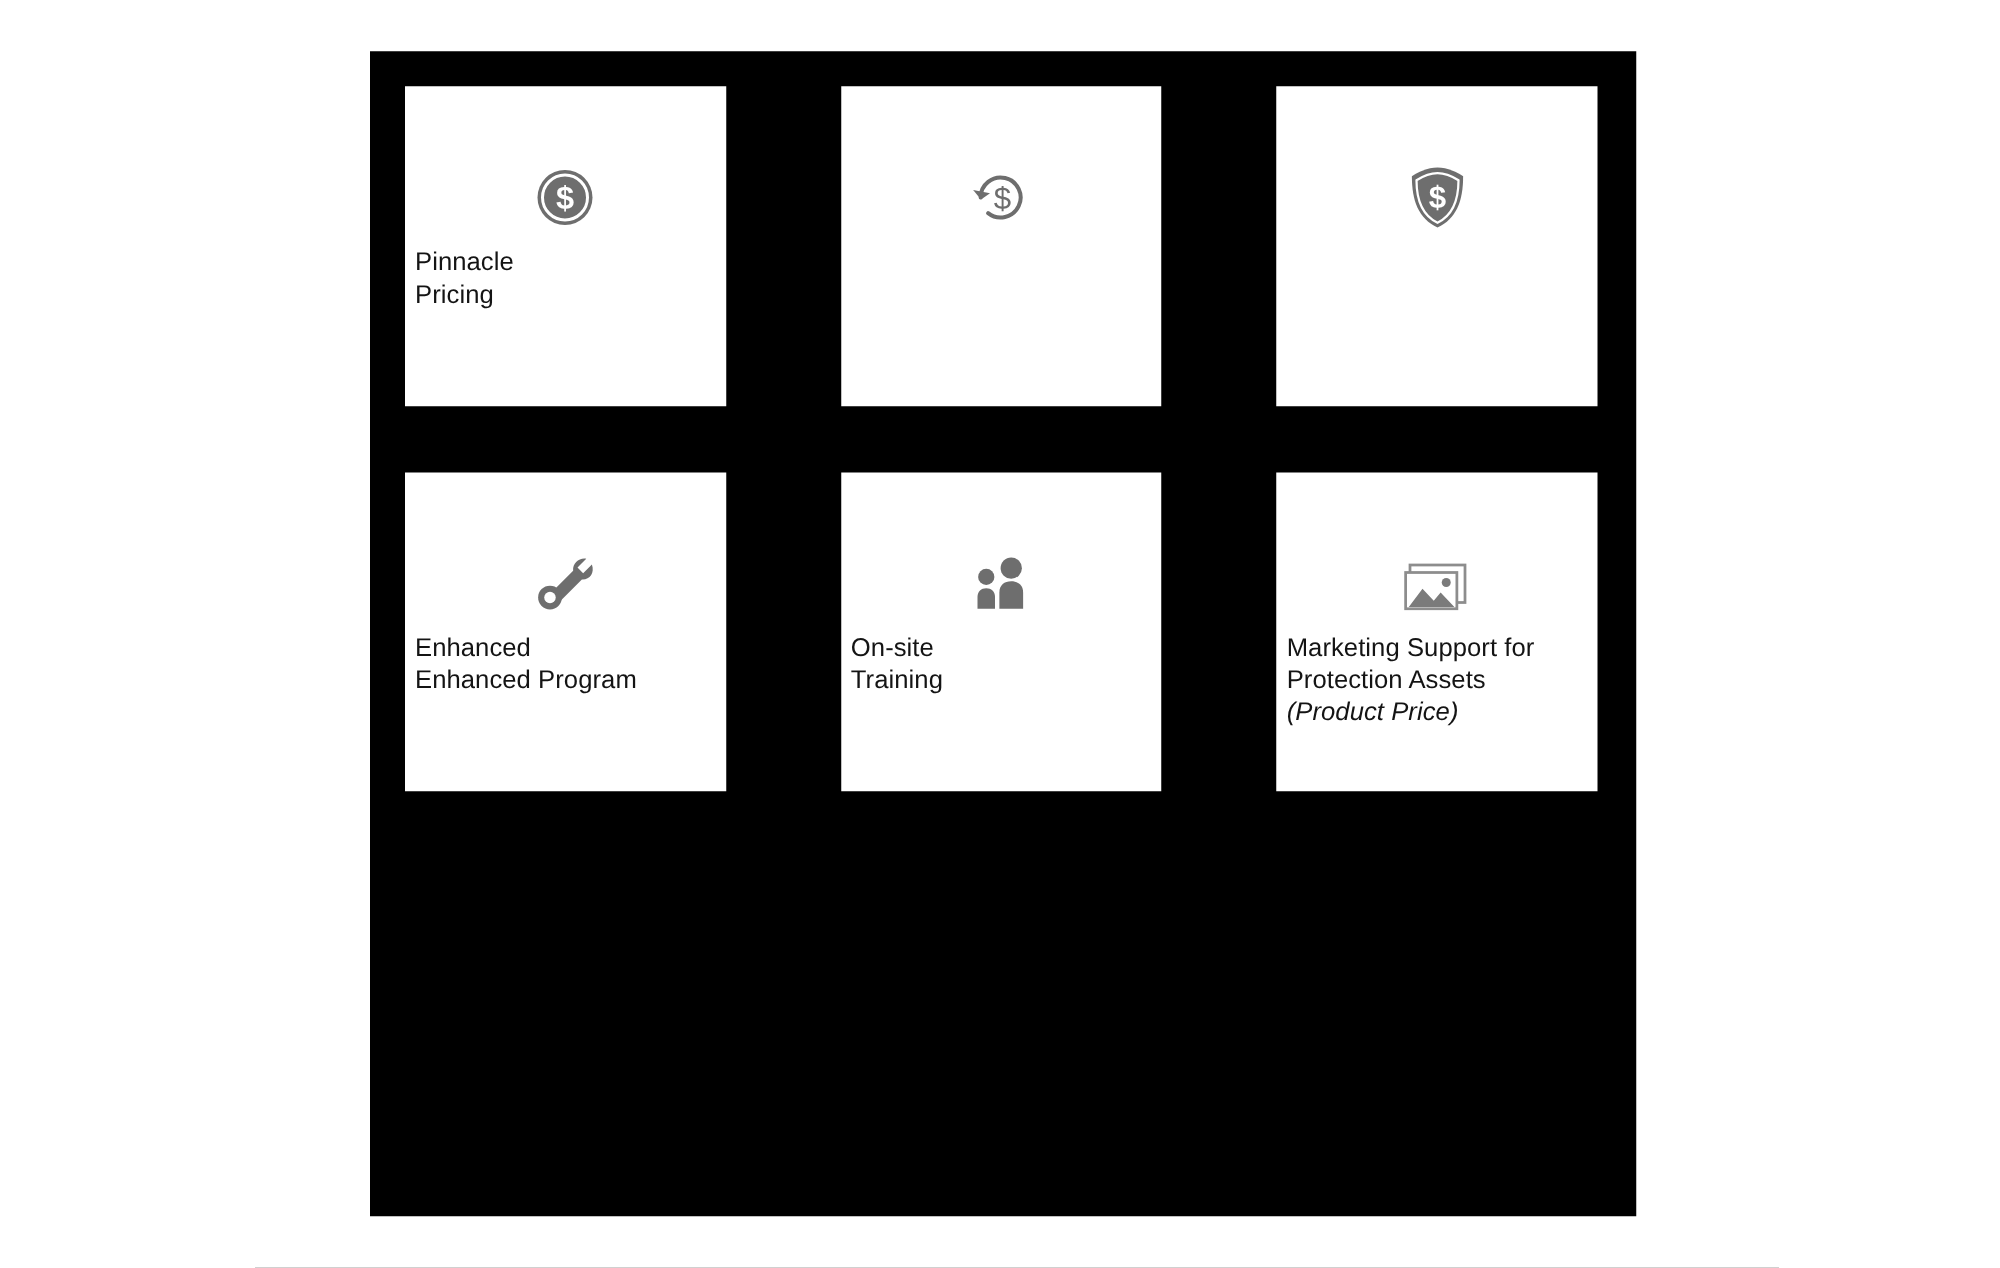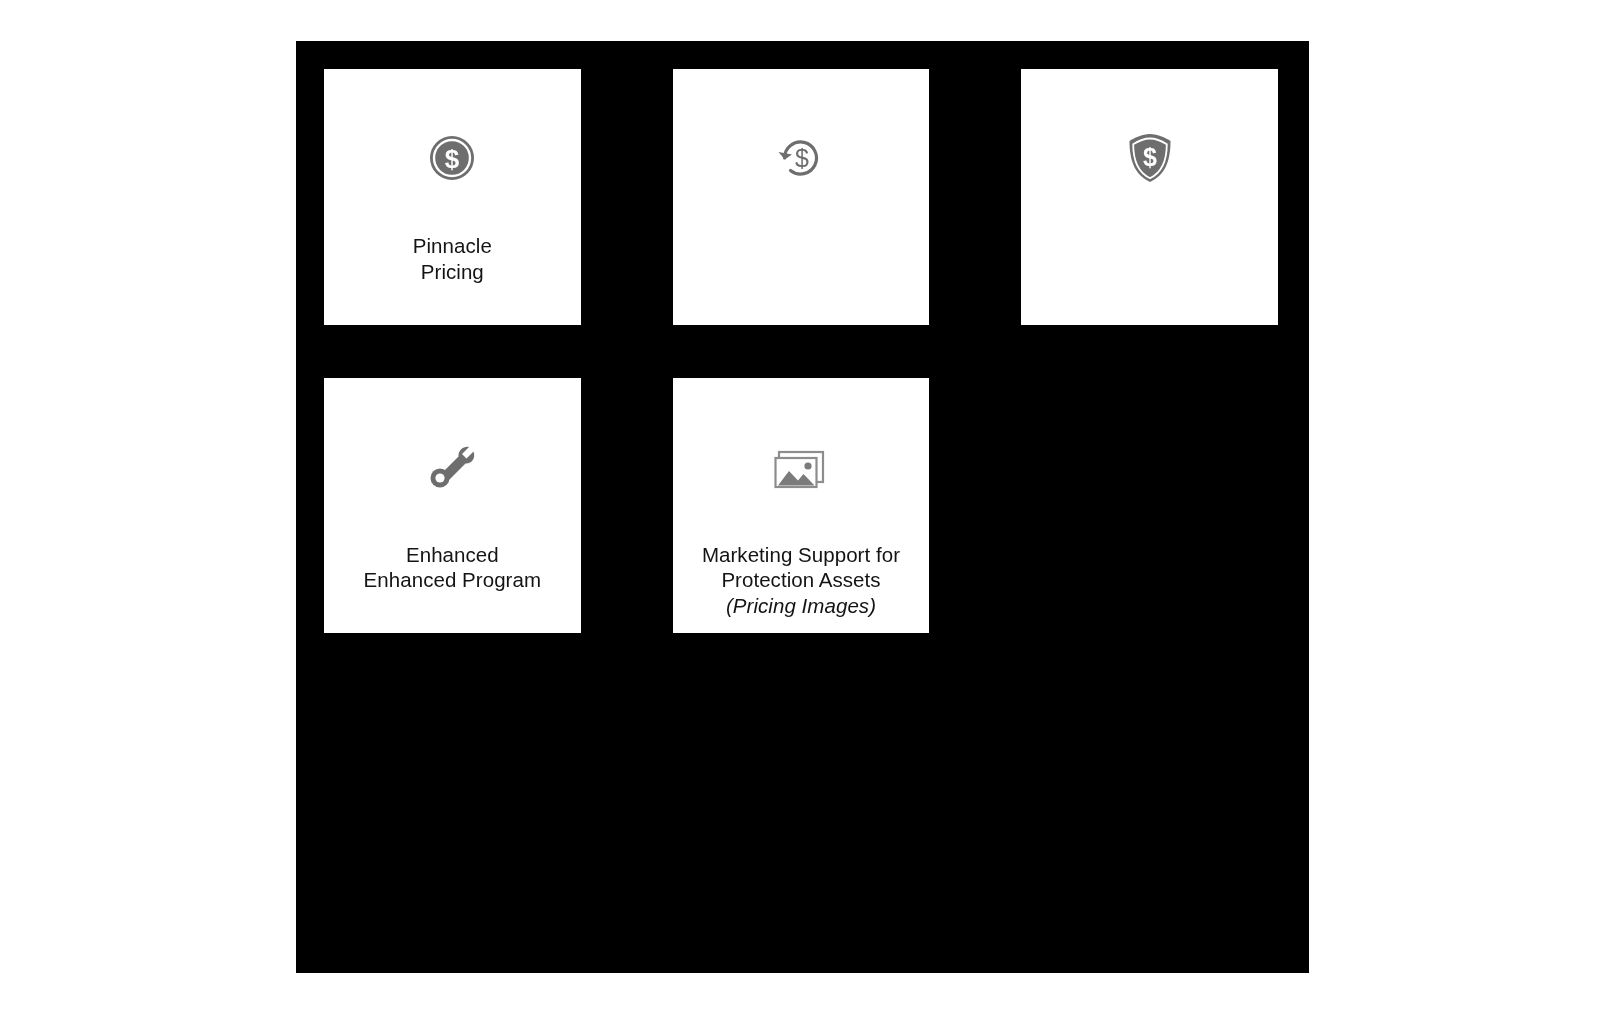--- a/index.html
+++ b/index.html
@@ -55,27 +55,26 @@
     justify-content: center;
   }
 
   .tile-icon svg { display: block; }
 
   .tile-label {
     position: absolute;
     left: 8px;
     right: 8px;
     top: 128px;
-    text-align: center;
+    text-align: left;
     color: #141414;
     font-size: 20.5px;
     line-height: 25.5px;
     letter-spacing: 0.05px;
     font-weight: 400;
-    margin-top: 36px;
   }
 
   .tile-label .ln { display: block; }
   .tile-label .ln.it { font-style: italic; }
 </style>
 </head>
 <body>
 
 <div id="root">
 
@@ -124,32 +123,46 @@
           <circle cx="13" cy="36" r="9.5" fill="#6e6e6e"></circle>
           <circle cx="13" cy="36" r="4.6" fill="#ffffff"></circle>
         </svg>
       </div>
       <div class="tile-label">
         <span class="ln">Enhanced</span>
         <span class="ln">Enhanced Program</span>
       </div>
     </div>
 
+    <div class="tile">
+      <div class="tile-icon">
+        <svg width="46" height="46" viewBox="0 0 46 46">
+          <circle cx="31" cy="10.5" r="8.5" fill="#6e6e6e"></circle>
+          <path d="M21.5 43 L21.5 30 C21.5 24 25.5 21 31 21 C36.5 21 40.5 24 40.5 30 L40.5 43 Z" fill="#6e6e6e"></path>
+          <circle cx="11" cy="17.5" r="6.5" fill="#6e6e6e"></circle>
+          <path d="M4 43 L4 33.5 C4 29 7 26.5 11 26.5 C15 26.5 18 29 18 33.5 L18 43 Z" fill="#6e6e6e"></path>
+        </svg>
+      </div>
+      <div class="tile-label">
+        <span class="ln">On-site</span>
+        <span class="ln">Training</span>
+      </div>
+    </div>
 
     <div class="tile">
       <div class="tile-icon">
         <svg width="54" height="46" viewBox="0 0 54 46">
           <rect x="5" y="8" width="44" height="30" fill="none" stroke="#8d8d8d" stroke-width="2.2"></rect>
           <rect x="1.5" y="14" width="41" height="29" fill="#ffffff" stroke="#8d8d8d" stroke-width="2.2"></rect>
           <circle cx="34" cy="22" r="3.6" fill="#7b7b7b"></circle>
           <path d="M4 41.5 L15 27 L24 36.5 L29.5 30 L40.5 41.5 Z" fill="#7b7b7b"></path>
         </svg>
       </div>
       <div class="tile-label">
         <span class="ln">Marketing Support for</span>
         <span class="ln">Protection Assets</span>
-        <span class="ln it">(Pricing Images)</span>
+        <span class="ln it">(Product Price)</span>
       </div>
     </div>
 
 
   </div>
 </div>
 
 </body></html>

